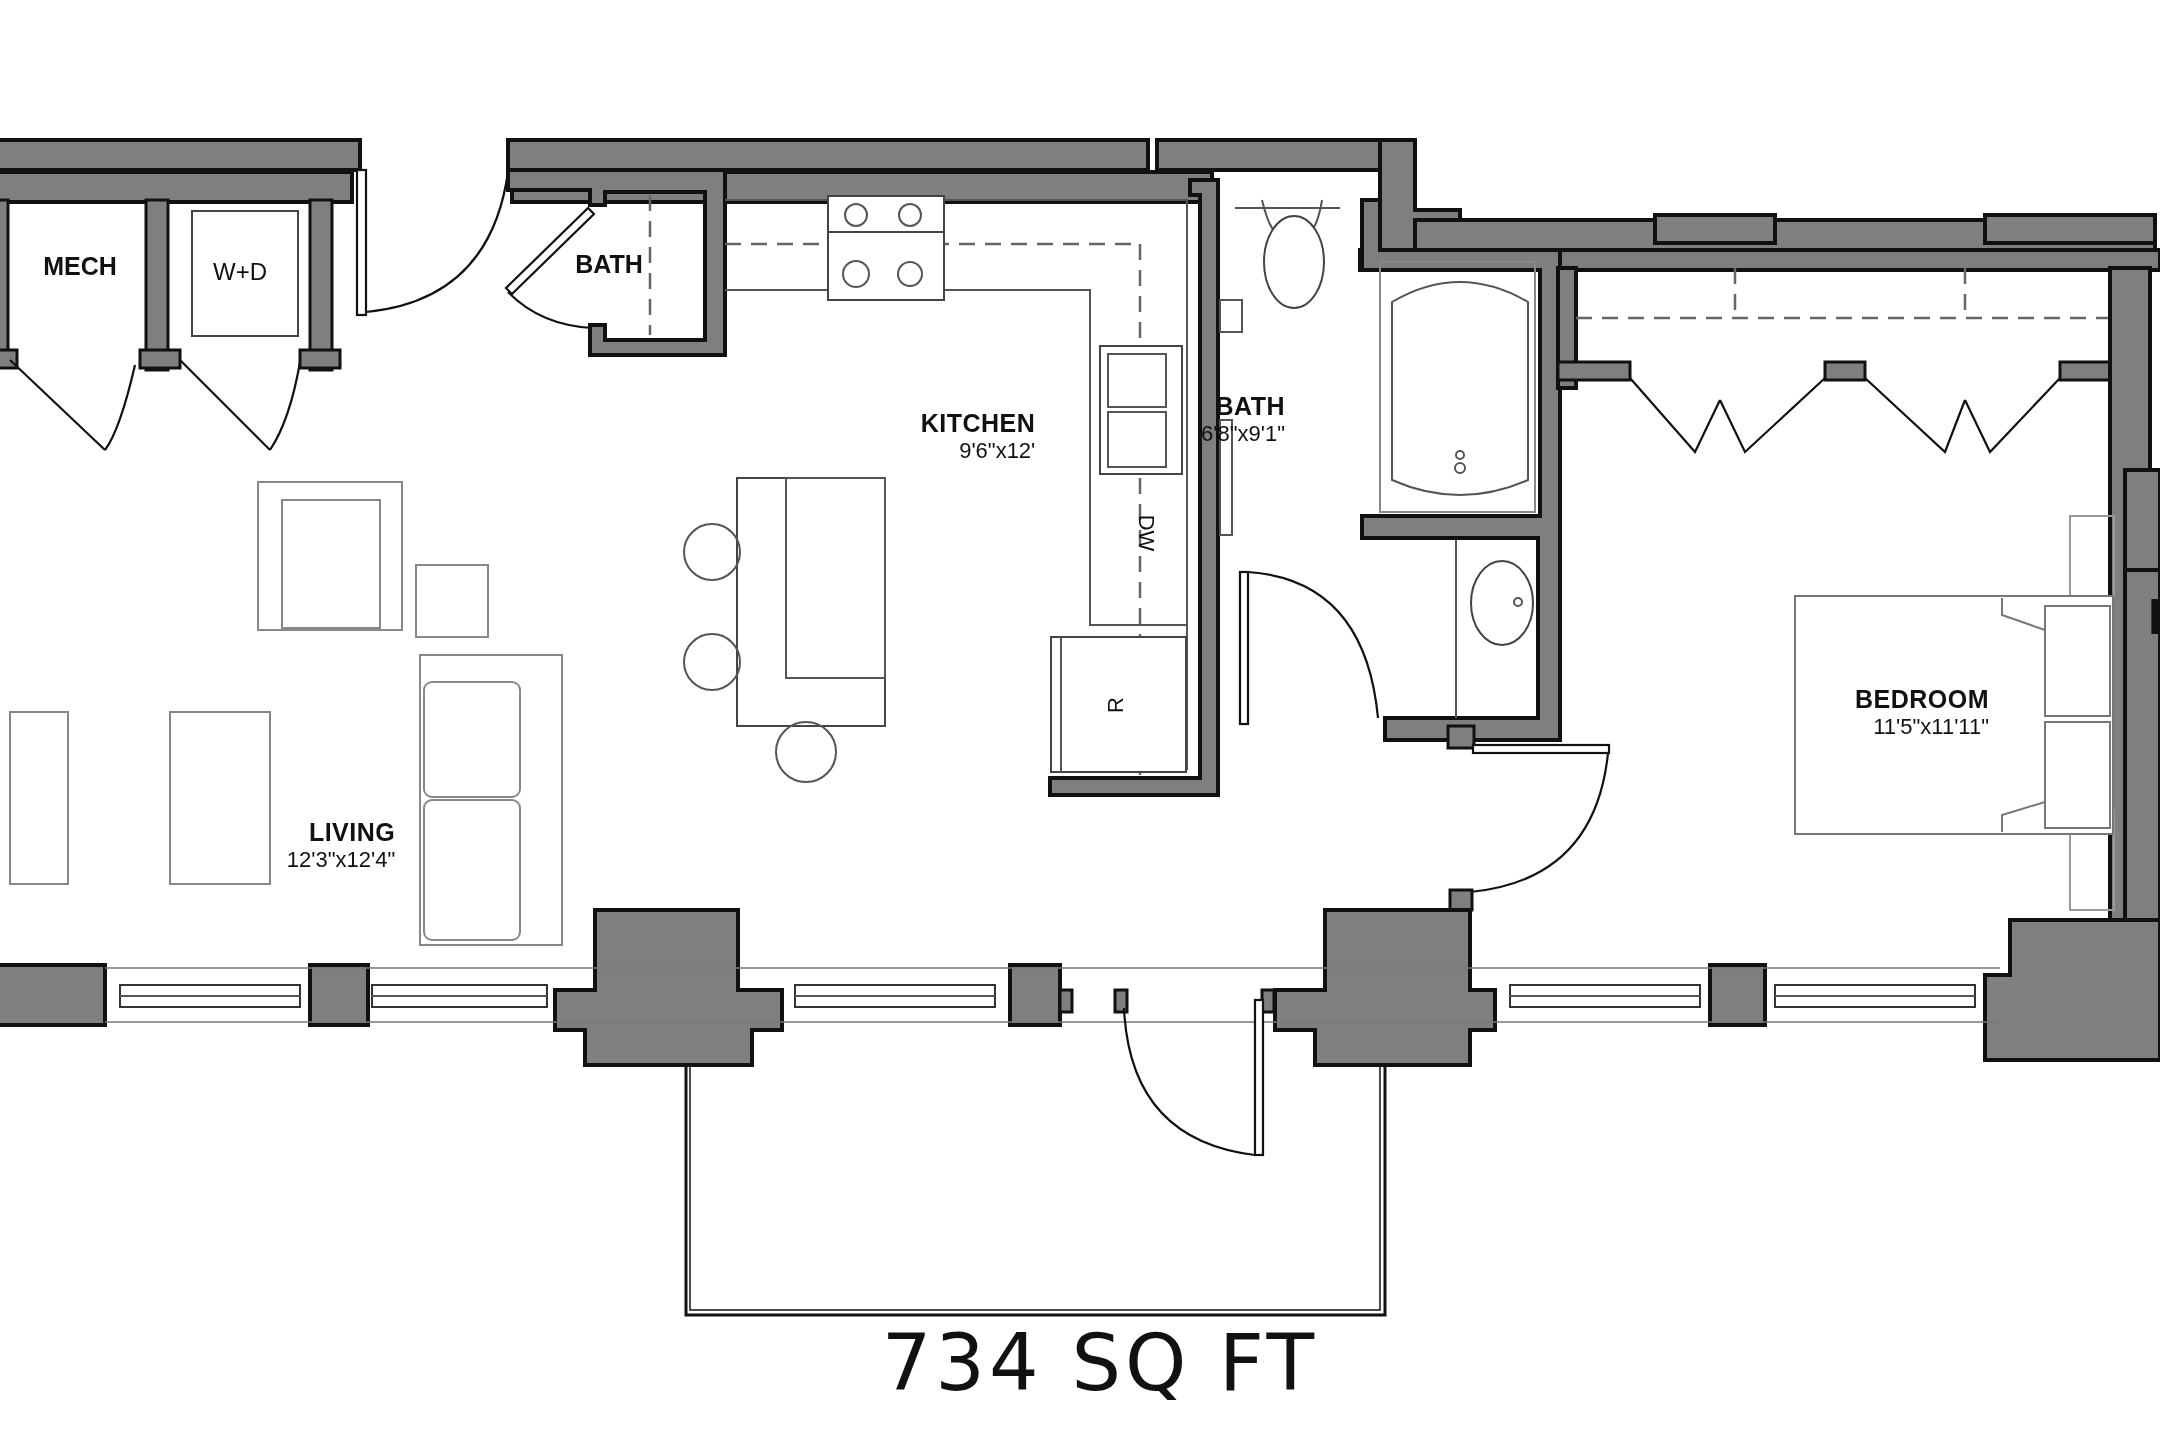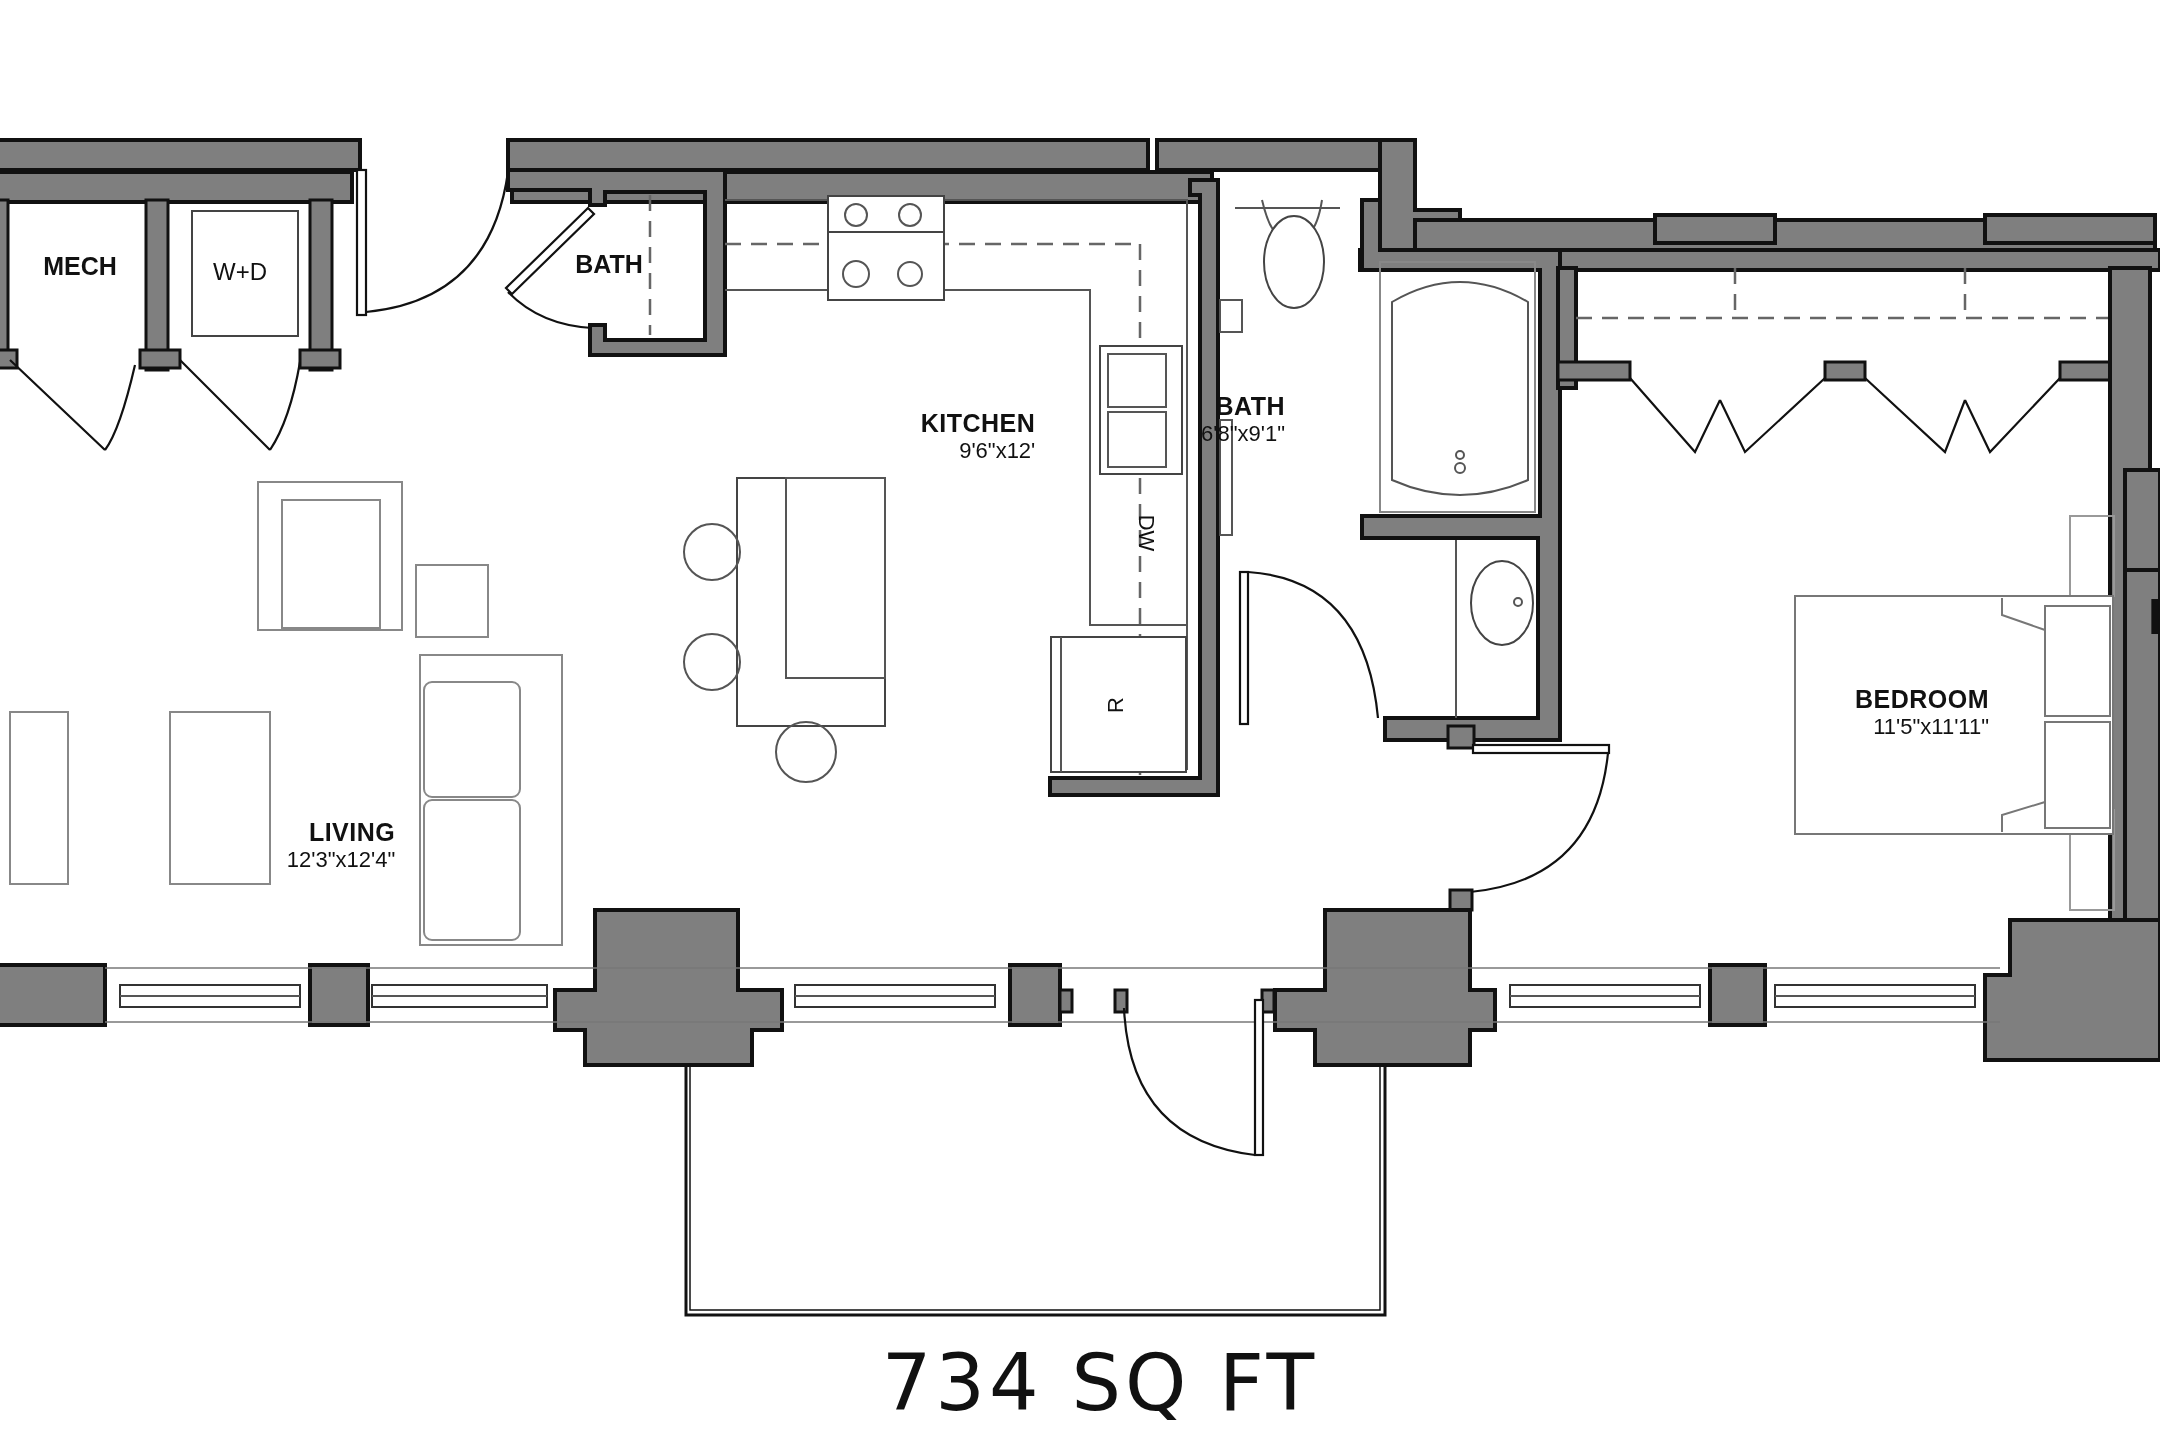--- a/index.html
+++ b/index.html
@@ -12,21 +12,21 @@
   .dash { fill: none; stroke: #666; stroke-width: 2.5; stroke-dasharray: 16 10; }
   .door { fill: none; stroke: #111; stroke-width: 2.2; }
   .door-leaf { fill: #fff; stroke: #111; stroke-width: 2.2; }
   .win { fill: #fff; stroke: #333; stroke-width: 2; }
   .label { position: absolute; text-align: right; color: #111; transform: translateX(-50%); white-space: nowrap; }
   .room-name { font-weight: bold; font-size: 25px; letter-spacing: 0.5px; display: block; line-height: 30px; }
   .room-dim { font-size: 22px; display: block; line-height: 26px; }
   .small-name { font-weight: bold; font-size: 25px; }
   .wd-name { font-size: 24px; }
   .appl { position: absolute; font-size: 22px; color: #111; }
-  .area { position: absolute; left: 1100px; top: 1318px; transform: translateX(-50%); font-size: 78px; letter-spacing: 4px; color: #111; white-space: nowrap; font-family: "DejaVu Sans", sans-serif; margin-top: 20px; }
+  .area { position: absolute; left: 1100px; top: 1318px; transform: translateX(-50%); font-size: 78px; letter-spacing: 4px; color: #111; white-space: nowrap; font-family: "DejaVu Sans", sans-serif; }
   .edge-glyph { position: absolute; left: 2148px; top: 588px; font-size: 50px; font-weight: bold; color: #111; }
 </style>
 </head>
 <body>
 
 <svg id="plan" viewBox="0 0 2160 1440" xmlns="http://www.w3.org/2000/svg">
 
   <g>
 
     <rect class="wall" x="-10" y="140" width="370" height="30"></rect>

